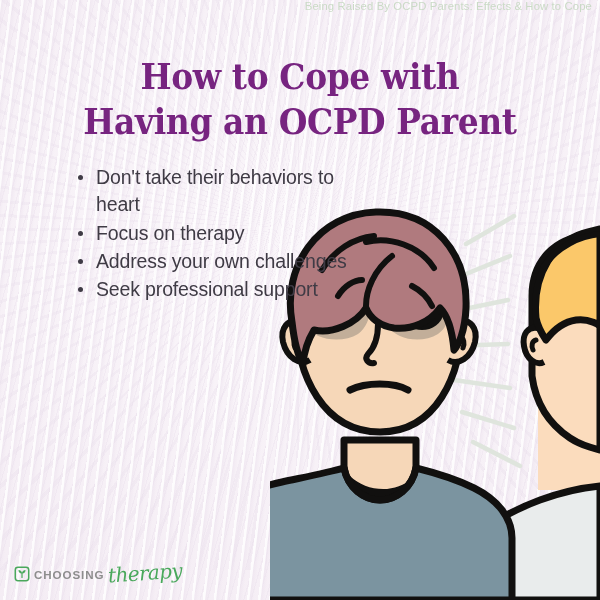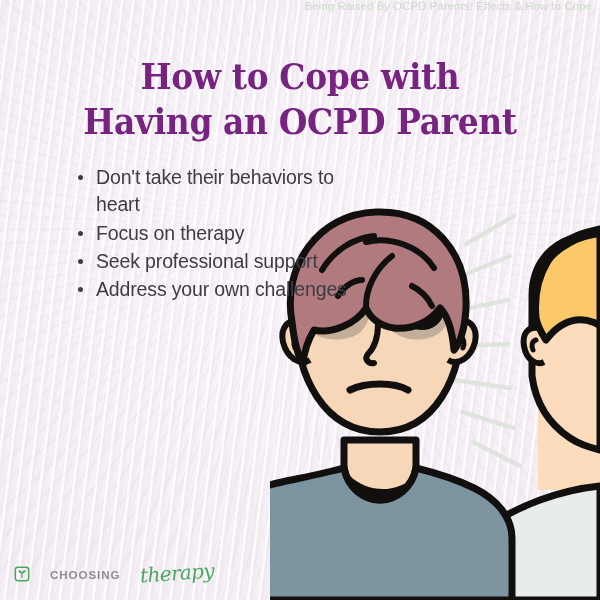--- a/index.html
+++ b/index.html
@@ -85,21 +85,21 @@
     letter-spacing:-0.15px;
   }
   .bullets li::before{
     content:"";position:absolute;left:4px;top:11px;
     width:5px;height:5px;border-radius:50%;background:#3f3b45;
   }
 
   
   .logo{
     position:absolute;left:14px;bottom:14px;z-index:7;
-    display:flex;align-items:center;gap:20px;
+    display:flex;align-items:center;gap:4px;
   }
   .logo-icon{width:16px;height:16px;display:block;}
   .logo-choosing{
     font-family:"Liberation Sans", sans-serif;
     font-size:11.6px;font-weight:600;letter-spacing:.9px;color:#8d8d8d;
   }
   .logo-therapy{
     font-family:"DejaVu Serif", serif;font-style:italic;
     font-size:20px;color:#4aa85c;letter-spacing:-0.6px;
     transform:rotate(-4deg) translateY(-1px);
@@ -212,22 +212,22 @@
   </div>
 
   <div class="title">
     <span class="l">How to Cope with</span>
     <span class="l">Having an OCPD Parent</span>
   </div>
 
   <ul class="bullets">
     <li>Don't take their behaviors to heart</li>
     <li>Focus on therapy</li>
+    <li>Address your own challenges</li>
     <li>Seek professional support</li>
-    <li>Address your own challenges</li>
   </ul>
 
   <div class="logo">
     <svg class="logo-icon" viewBox="0 0 20 20">
       <rect x="1.6" y="1.6" width="16.8" height="16.8" rx="3.4" fill="none" stroke="#4aa85c" stroke-width="1.9"></rect>
       <path d="M10 14.4 L10 8.6" fill="none" stroke="#4aa85c" stroke-width="1.5" stroke-linecap="round"></path>
       <path d="M10 9.4 C10 6.6 8.1 5.1 5.6 5.1 C5.6 8.0 7.3 9.6 10 9.4 Z" fill="#4aa85c"></path>
       <path d="M10 9.4 C10 6.6 11.9 5.1 14.4 5.1 C14.4 8.0 12.7 9.6 10 9.4 Z" fill="#4aa85c"></path>
     </svg>
     <span class="logo-choosing">CHOOSING</span>

